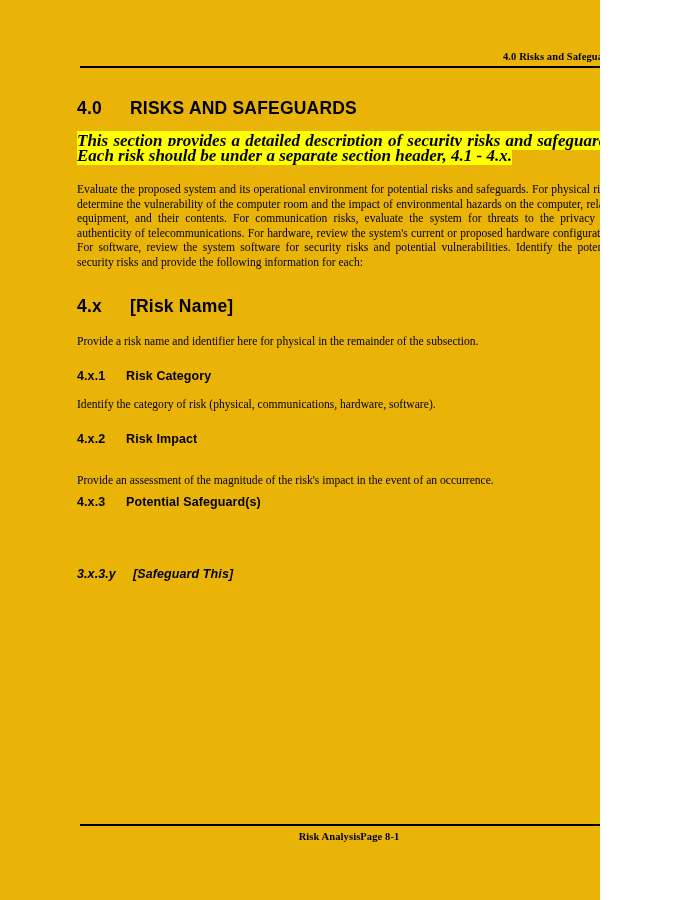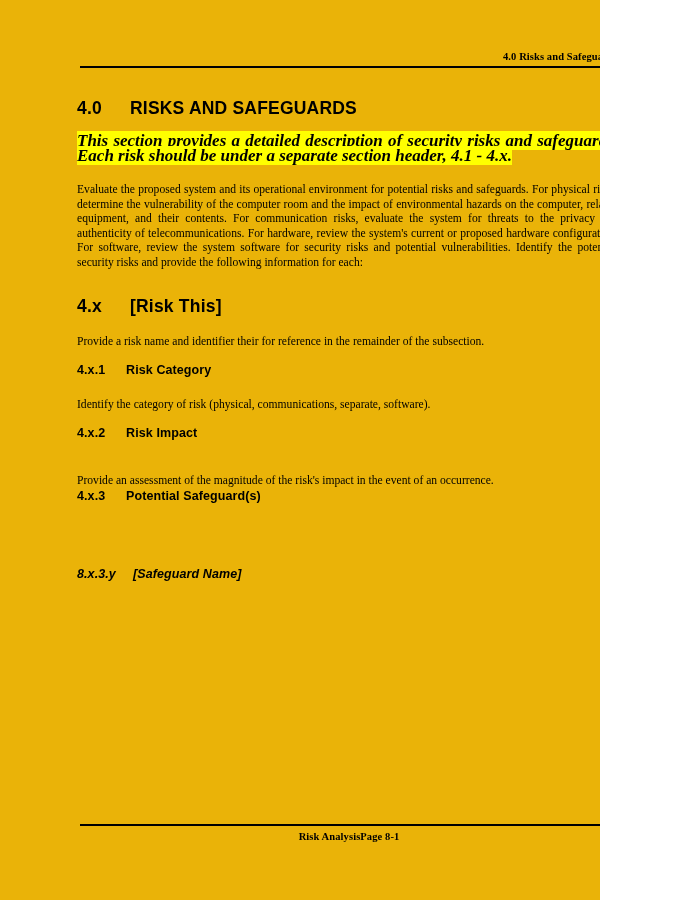--- a/index.html
+++ b/index.html
@@ -73,21 +73,21 @@
 
   .h3 {
     font-family: "Liberation Sans", sans-serif;
     font-size: 12.5px;
     font-weight: bold;
     color: #000000;
     margin: 0;
     letter-spacing: 0.1px;
     white-space: pre;
   }
-  .h3-num { display: inline-block; width: 49px; }
+  .h3-num { display: inline-block; width: 49px; margin-top: 6px; }
 
   .h4 {
     font-family: "Liberation Sans", sans-serif;
     font-size: 12.5px;
     font-weight: bold;
     font-style: italic;
     color: #000000;
     margin: 0;
     letter-spacing: 0.1px;
     white-space: pre;
@@ -142,50 +142,50 @@
 
   <div class="blk" style="left:77px; top:134px;">
     <p class="note"><span class="hl">This section provides a detailed description of security risks and safeguards.  Each risk should be under a separate section header, 4.1 - 4.x.</span></p>
   </div>
 
   <div class="blk" style="left:77px; top:183px;">
     <p class="body-p">Evaluate the proposed system and its operational environment for potential risks and safeguards.  For physical risks, determine the vulnerability of the computer room and the impact of environmental hazards on the computer, related equipment, and their contents.  For communication risks, evaluate the system for threats to the privacy and authenticity of telecommunications.  For hardware, review the system's current or proposed hardware configuration.  For software, review the system software for security risks and potential vulnerabilities.  Identify the potential security risks and provide the following information for each:</p>
   </div>
 
   <div class="blk" style="left:77px; top:296px;">
-    <div class="h1"><span class="h1-num">4.x</span><span>[Risk This]</span></div>
+    <div class="h1"><span class="h1-num">4.x</span><span>[Risk Name]</span></div>
   </div>
 
   <div class="blk" style="left:77px; top:335px;">
-    <p class="body-p nojust">Provide a risk name and identifier their for reference in the remainder of the subsection.</p>
+    <p class="body-p nojust">Provide a risk name and identifier here for physical in the remainder of the subsection.</p>
   </div>
 
   <div class="blk" style="left:77px; top:363px;">
     <div class="h3"><span class="h3-num">4.x.1</span><span>Risk Category</span></div>
   </div>
 
   <div class="blk" style="left:77px; top:398px;">
-    <p class="body-p nojust">Identify the category of risk (physical, communications, separate, software).</p>
+    <p class="body-p nojust">Identify the category of risk (physical, communications, hardware, software).</p>
   </div>
 
   <div class="blk" style="left:77px; top:426px;">
     <div class="h3"><span class="h3-num">4.x.2</span><span>Risk Impact</span></div>
   </div>
 
   <div class="blk" style="left:77px; top:474px;">
     <p class="body-p nojust">Provide an assessment of the magnitude of the risk's impact in the event of an occurrence.</p>
   </div>
 
   <div class="blk" style="left:77px; top:489px;">
     <div class="h3"><span class="h3-num">4.x.3</span><span>Potential Safeguard(s)</span></div>
   </div>
 
 
   <div class="blk" style="left:77px; top:567px;">
-    <div class="h4"><span class="h4-num">8.x.3.y</span><span>[Safeguard Name]</span></div>
+    <div class="h4"><span class="h4-num">3.x.3.y</span><span>[Safeguard This]</span></div>
   </div>
 
 
   <div class="running-footer">
     <div class="rule-bottom"></div>
     <div class="footer-row">
       <span>Risk Analysis</span>
       <span>Page 8-1</span>
     </div>
   </div>

